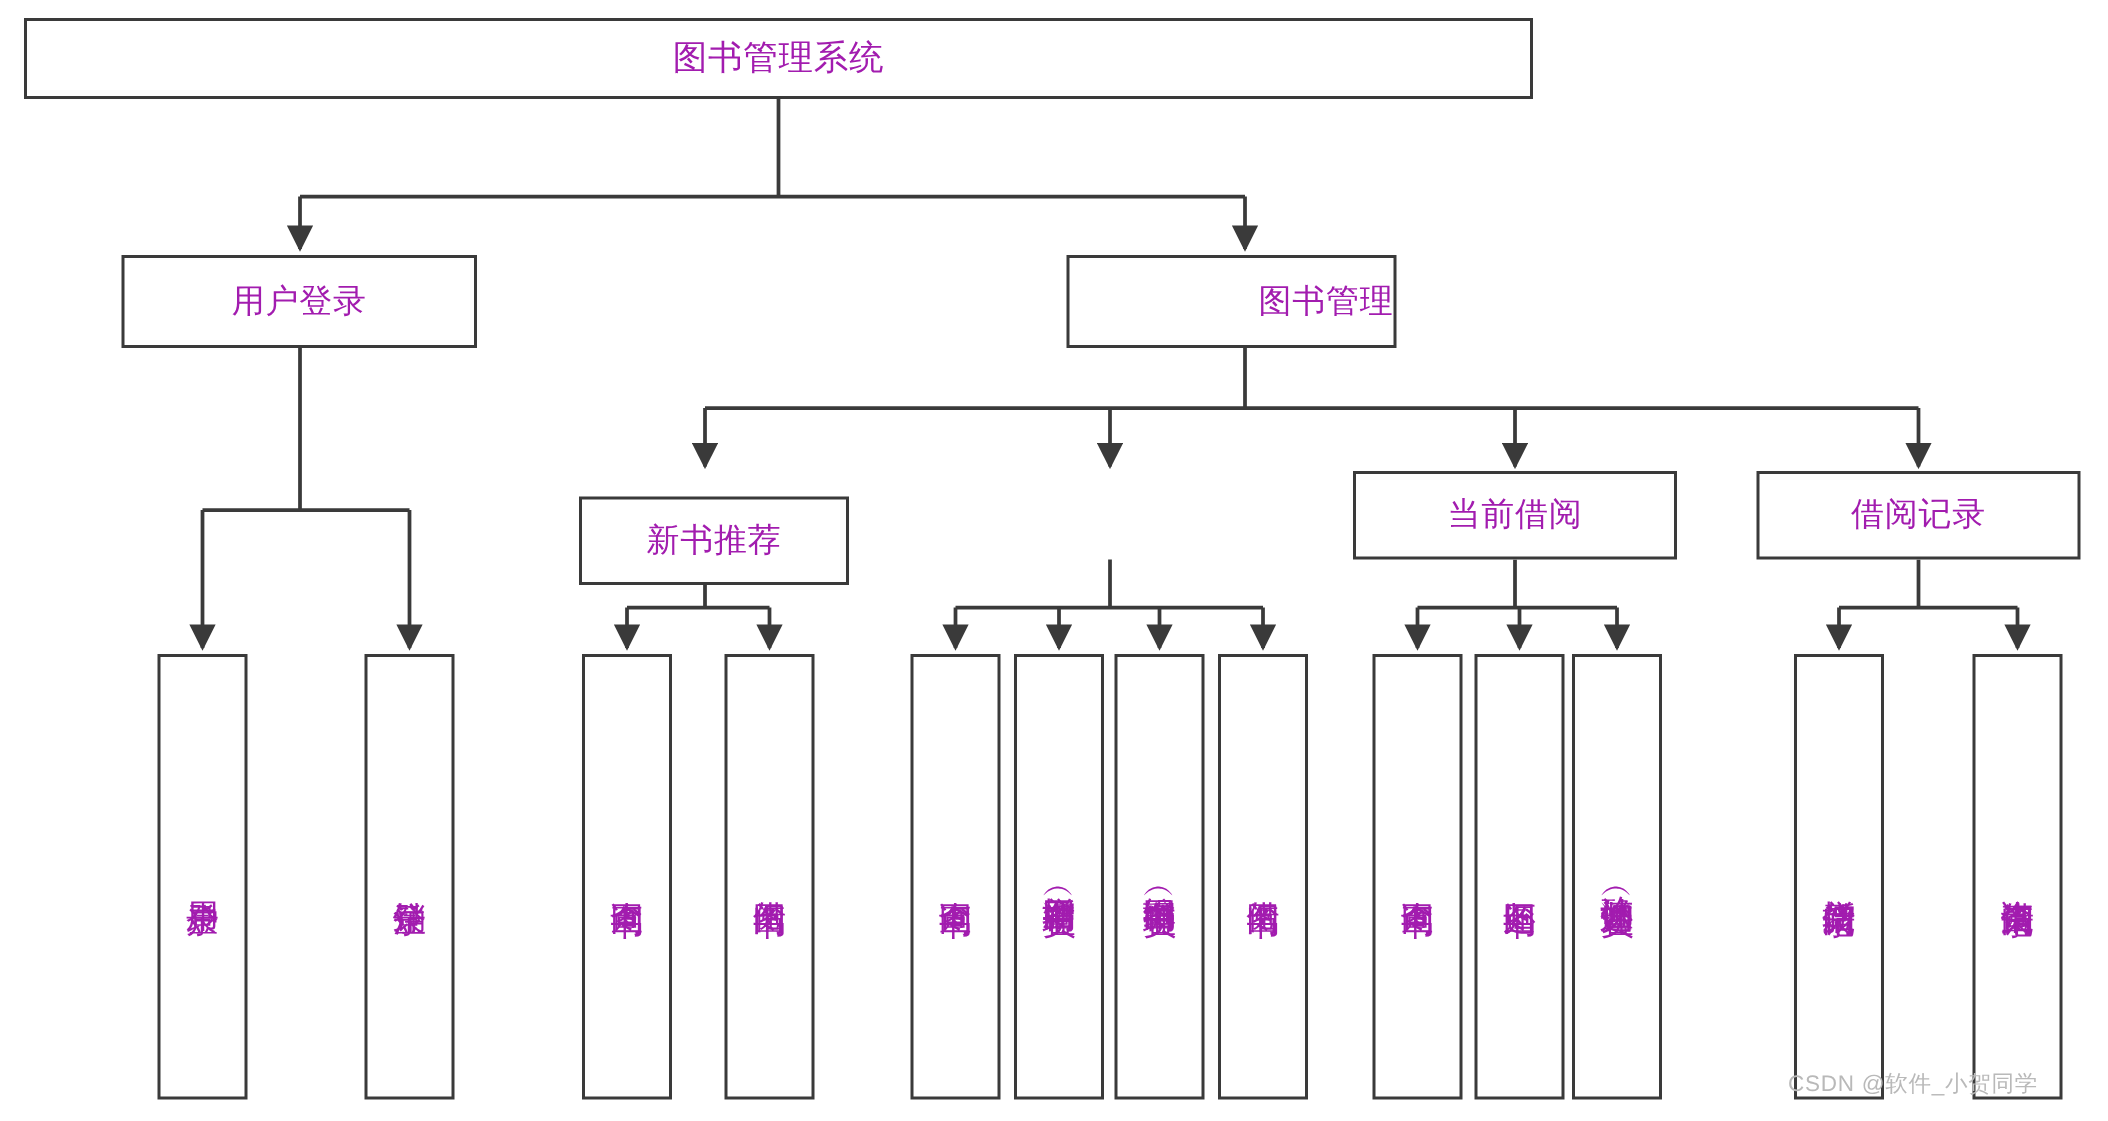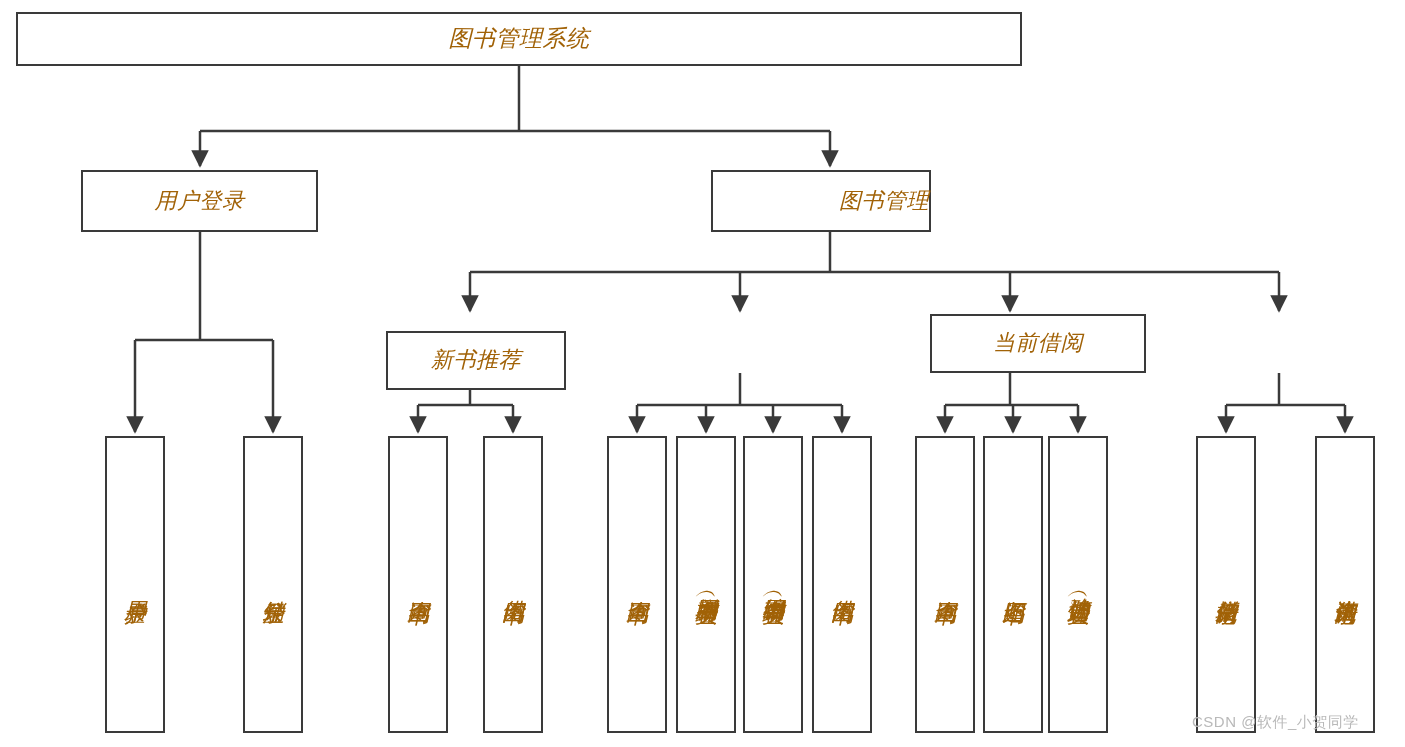--- a/index.html
+++ b/index.html
@@ -23,22 +23,21 @@
     top: 0;
   }
   .node-box {
     position: absolute;
     box-sizing: border-box;
     border: 2.5px solid #3a3a3a;
     background: #ffffff;
     display: flex;
     align-items: center;
     justify-content: center;
-    color: #a16207;
-    font-style: italic;
+    color: #a21caf;
   }
   .node-label-h {
     font-size: 22px;
     line-height: 1.1;
     letter-spacing: 0.5px;
     white-space: nowrap;
   }
   .node-root .node-label-h {
     font-size: 23px;
   }
@@ -126,22 +125,25 @@
   <div class="node-box" style="left:81px; top:170px; width:237px; height:62px;">
     <span class="node-label-h">用户登录</span>
   </div>
   <div class="node-box" style="left:711px; top:170px; width:220px; height:62px;justify-content:flex-end;">
     <span class="node-label-h">图书管理</span>
   </div>
 
   <div class="node-box" style="left:362px; top:331px; width:180px; height:59px;margin-left:24px;">
     <span class="node-label-h">新书推荐</span>
   </div>
-  <div class="node-box" style="left:902px; top:314px; width:216px; height:59px;margin-left:28px;">
+  <div class="node-box" style="left:902px; top:314px; width:216px; height:59px;">
     <span class="node-label-h">当前借阅</span>
+  </div>
+  <div class="node-box" style="left:1171px; top:314px; width:216px; height:59px;">
+    <span class="node-label-h">借阅记录</span>
   </div>
 
   <div class="node-box node-leaf" style="left:105px; top:436px; width:60px; height:297px;">
     <span class="node-label-v">用户登录</span>
   </div>
   <div class="node-box node-leaf" style="left:243px; top:436px; width:60px; height:297px;">
     <span class="node-label-v">注销登录</span>
   </div>
 
   <div class="node-box node-leaf" style="left:388px; top:436px; width:60px; height:297px;">

